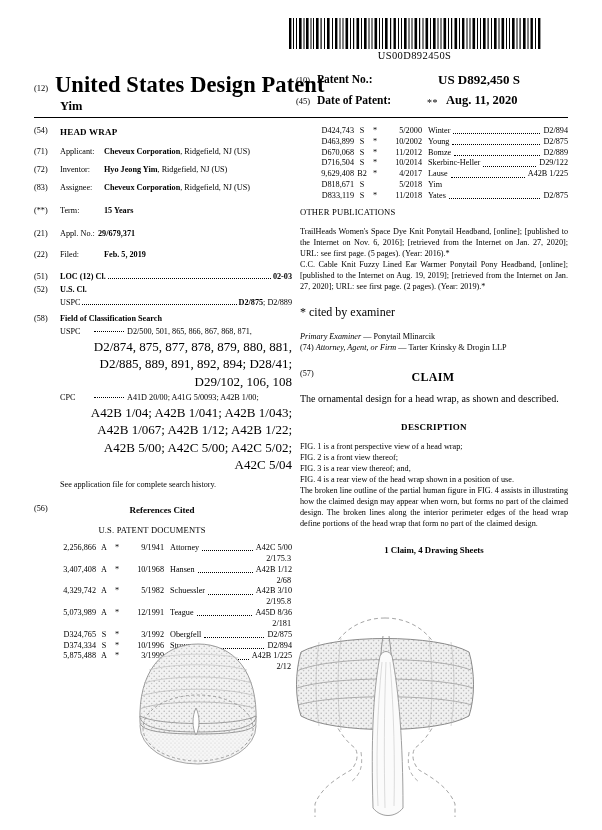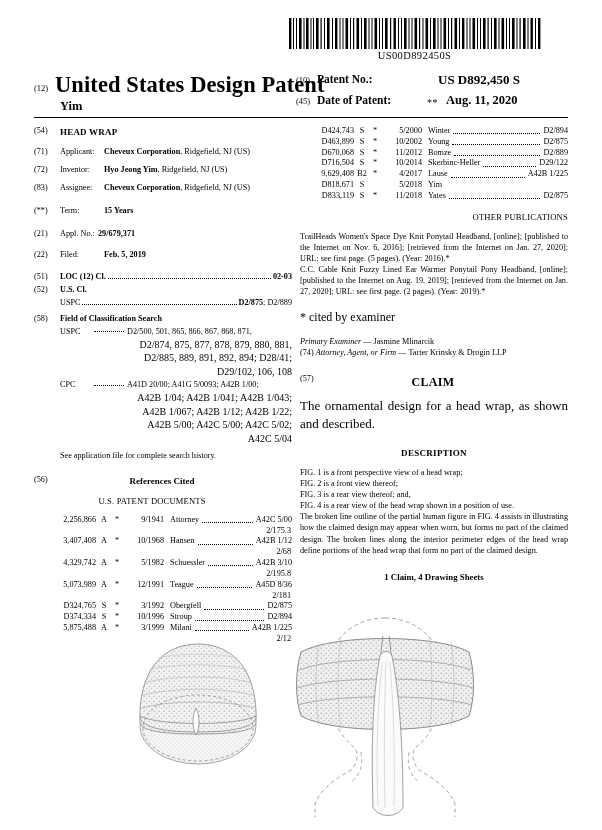--- a/index.html
+++ b/index.html
@@ -193,21 +193,21 @@
   .dotrow .end { white-space: nowrap; }
 
   .indent-26 { margin-left: 26px; }
 
   .classblock {
     margin-left: 26px;
     margin-top: 1px;
   }
   .classline {
     text-align: right;
-    font-size: 10px;
+    font-size: 13px;
     line-height: 1.35;
   }
   .classrow {
     display: flex;
     font-size: 8.2px;
   }
   .classrow .ck { flex: 0 0 34px; }
   .classrow .cdots { flex: 0 0 30px; border-bottom: 1px dotted #000; height: 0.55em; margin: 0 3px 2px 0;}
   .classrow .cv { flex: 1 1 auto; }
 
@@ -253,23 +253,23 @@
   .cite-date { flex: 0 0 42px; text-align: right; padding-right: 6px;}
   .cite-name { flex: 0 0 auto; white-space: nowrap; }
   .cite-dots { flex: 1 1 auto; border-bottom: 1px dotted #000; margin: 0 3px 2.5px 3px; height: 0.5em; }
   .cite-cls { flex: 0 0 auto; white-space: nowrap; }
   .cite-sub { text-align: right; padding-right: 1px; }
 
   .cite-nodots .cite-dots { border-bottom: none; }
 
   
   .otherpub-head {
-    text-align: right;
+    text-align: left;
     font-size: 8.6px;
-    margin-top: 10px;
+    margin-top: 5px;
     margin-bottom: 9px;
     letter-spacing: 0.2px;
   }
   .pubpara {
     font-size: 8.2px;
     line-height: 1.33;
     text-align: justify;
     margin-bottom: 0px;
   }
   .cited-by {
@@ -289,21 +289,21 @@
   .claim-head .code { flex: 0 0 26px; }
   .claim-head .ctitle {
     flex: 1 1 auto;
     text-align: center;
     font-weight: bold;
     font-size: 12px;
     letter-spacing: 0.3px;
     padding-right: 28px;
   }
   .claimtext {
-    font-size: 13px;
+    font-size: 10px;
     line-height: 1.35;
     text-align: justify;
     margin-top: 7px;
   }
   .desc-head {
     text-align: center;
     font-weight: bold;
     font-size: 9px;
     letter-spacing: 0.3px;
     margin-top: 15px;
@@ -704,21 +704,21 @@
       </div>
     </div>
 
     <div class="otherpub-head">OTHER PUBLICATIONS</div>
     <div class="pubpara">TrailHeads Women's Space Dye Knit Ponytail Headband, [online]; [published to the Internet on Nov. 6, 2016]; [retrieved from the Internet on Jan. 27, 2020]; URL: see first page. (5 pages). (Year: 2016).*</div>
     <div class="pubpara">C.C. Cable Knit Fuzzy Lined Ear Warmer Ponytail Pony Headband, [online]; [published to the Internet on Aug. 19, 2019]; [retrieved from the Internet on Jan. 27, 2020]; URL: see first page. (2 pages). (Year: 2019).*</div>
 
     <div class="cited-by">* cited by examiner</div>
 
     <div class="exam">
-      <div><i>Primary Examiner</i> <span>— Jasmine Mlinarcik</span></div>
+      <div><i>Primary Examiner</i> <span>— Ponytail Mlinarcik</span></div>
       <div><span>(74)</span> <i>Attorney, Agent, or Firm</i> <span>— Tarter Krinsky &amp; Drogin LLP</span></div>
     </div>
 
     <div class="claim-head">
       <span class="code">(57)</span>
       <span class="ctitle">CLAIM</span>
     </div>
     <div class="claimtext">The ornamental design for a head wrap, as shown and described.</div>
 
     <div class="desc-head">DESCRIPTION</div>

